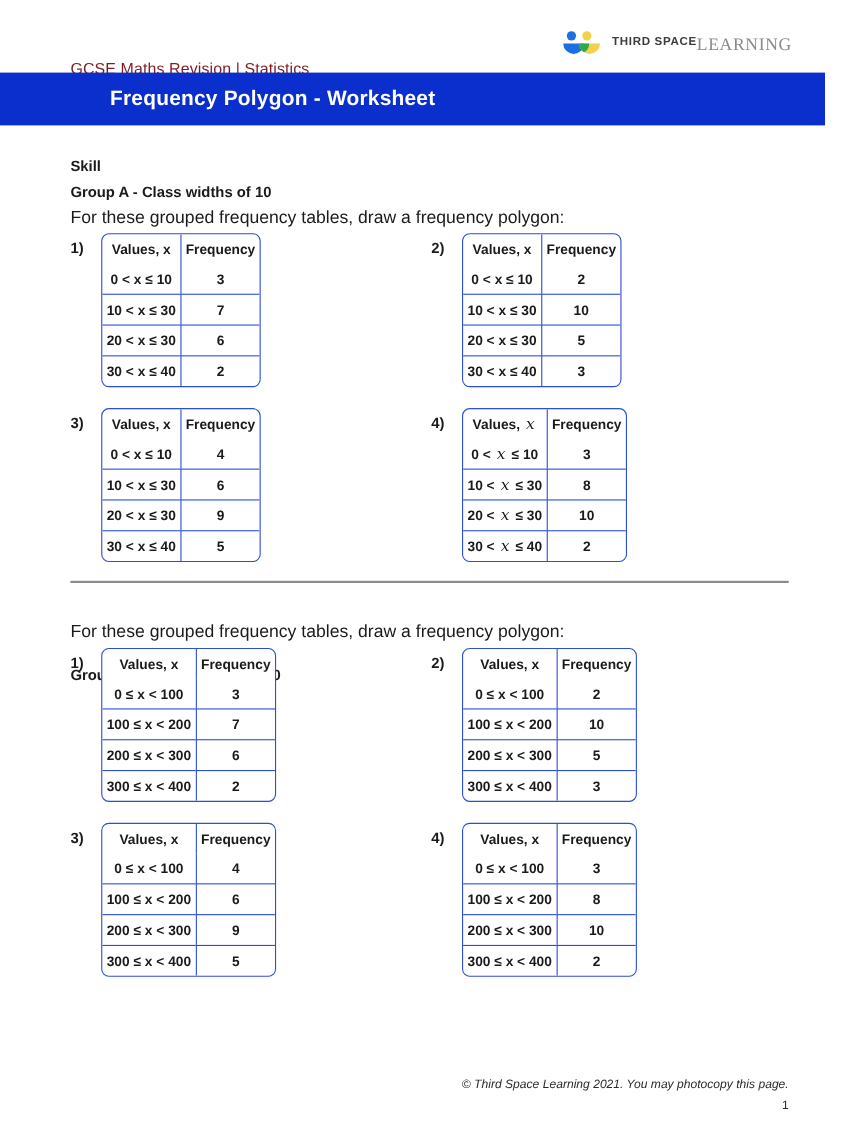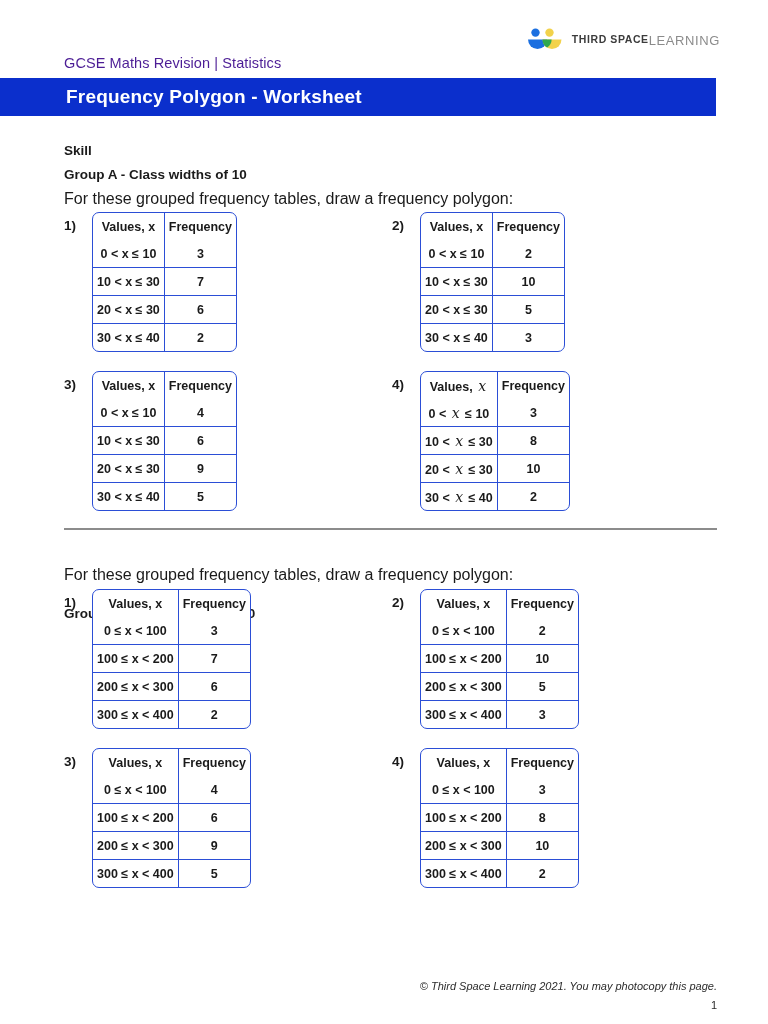--- a/index.html
+++ b/index.html
@@ -30,45 +30,47 @@
     display: flex;
     line-height: 1.05;
   }
   .logo-text .l1 {
     font-size: 10.5px;
     font-weight: bold;
     letter-spacing: 0.6px;
     color: #3c3c3c;
   }
   .logo-text .l2 {
-    font-size: 13px;
+    font-size: 16px;
     letter-spacing: 0.6px;
     color: #8b8b8b;
     text-align: right;
+    font-family: Liberation Serif, serif;
   }
 
   .breadcrumb {
     position: absolute;
     left: 64px;
     top: 55px;
     font-size: 14.5px;
-    color: #4c1d95;
+    color: #7f1d1d;
     font-weight: normal;
     letter-spacing: .1px;
   }
 
   .title-banner {
     position: absolute;
     left: 0;
-    top: 78px;
+    top: 66px;
     width: 716px;
-    height: 38px;
+    height: 48px;
     background: #0b2fcc;
     display: flex;
     align-items: center;
+    padding-left: 34px;
   }
   .title-banner .title {
     color: #ffffff;
     font-size: 19px;
     font-weight: bold;
     margin-left: 66px;
     letter-spacing: .2px;
   }
 
   

